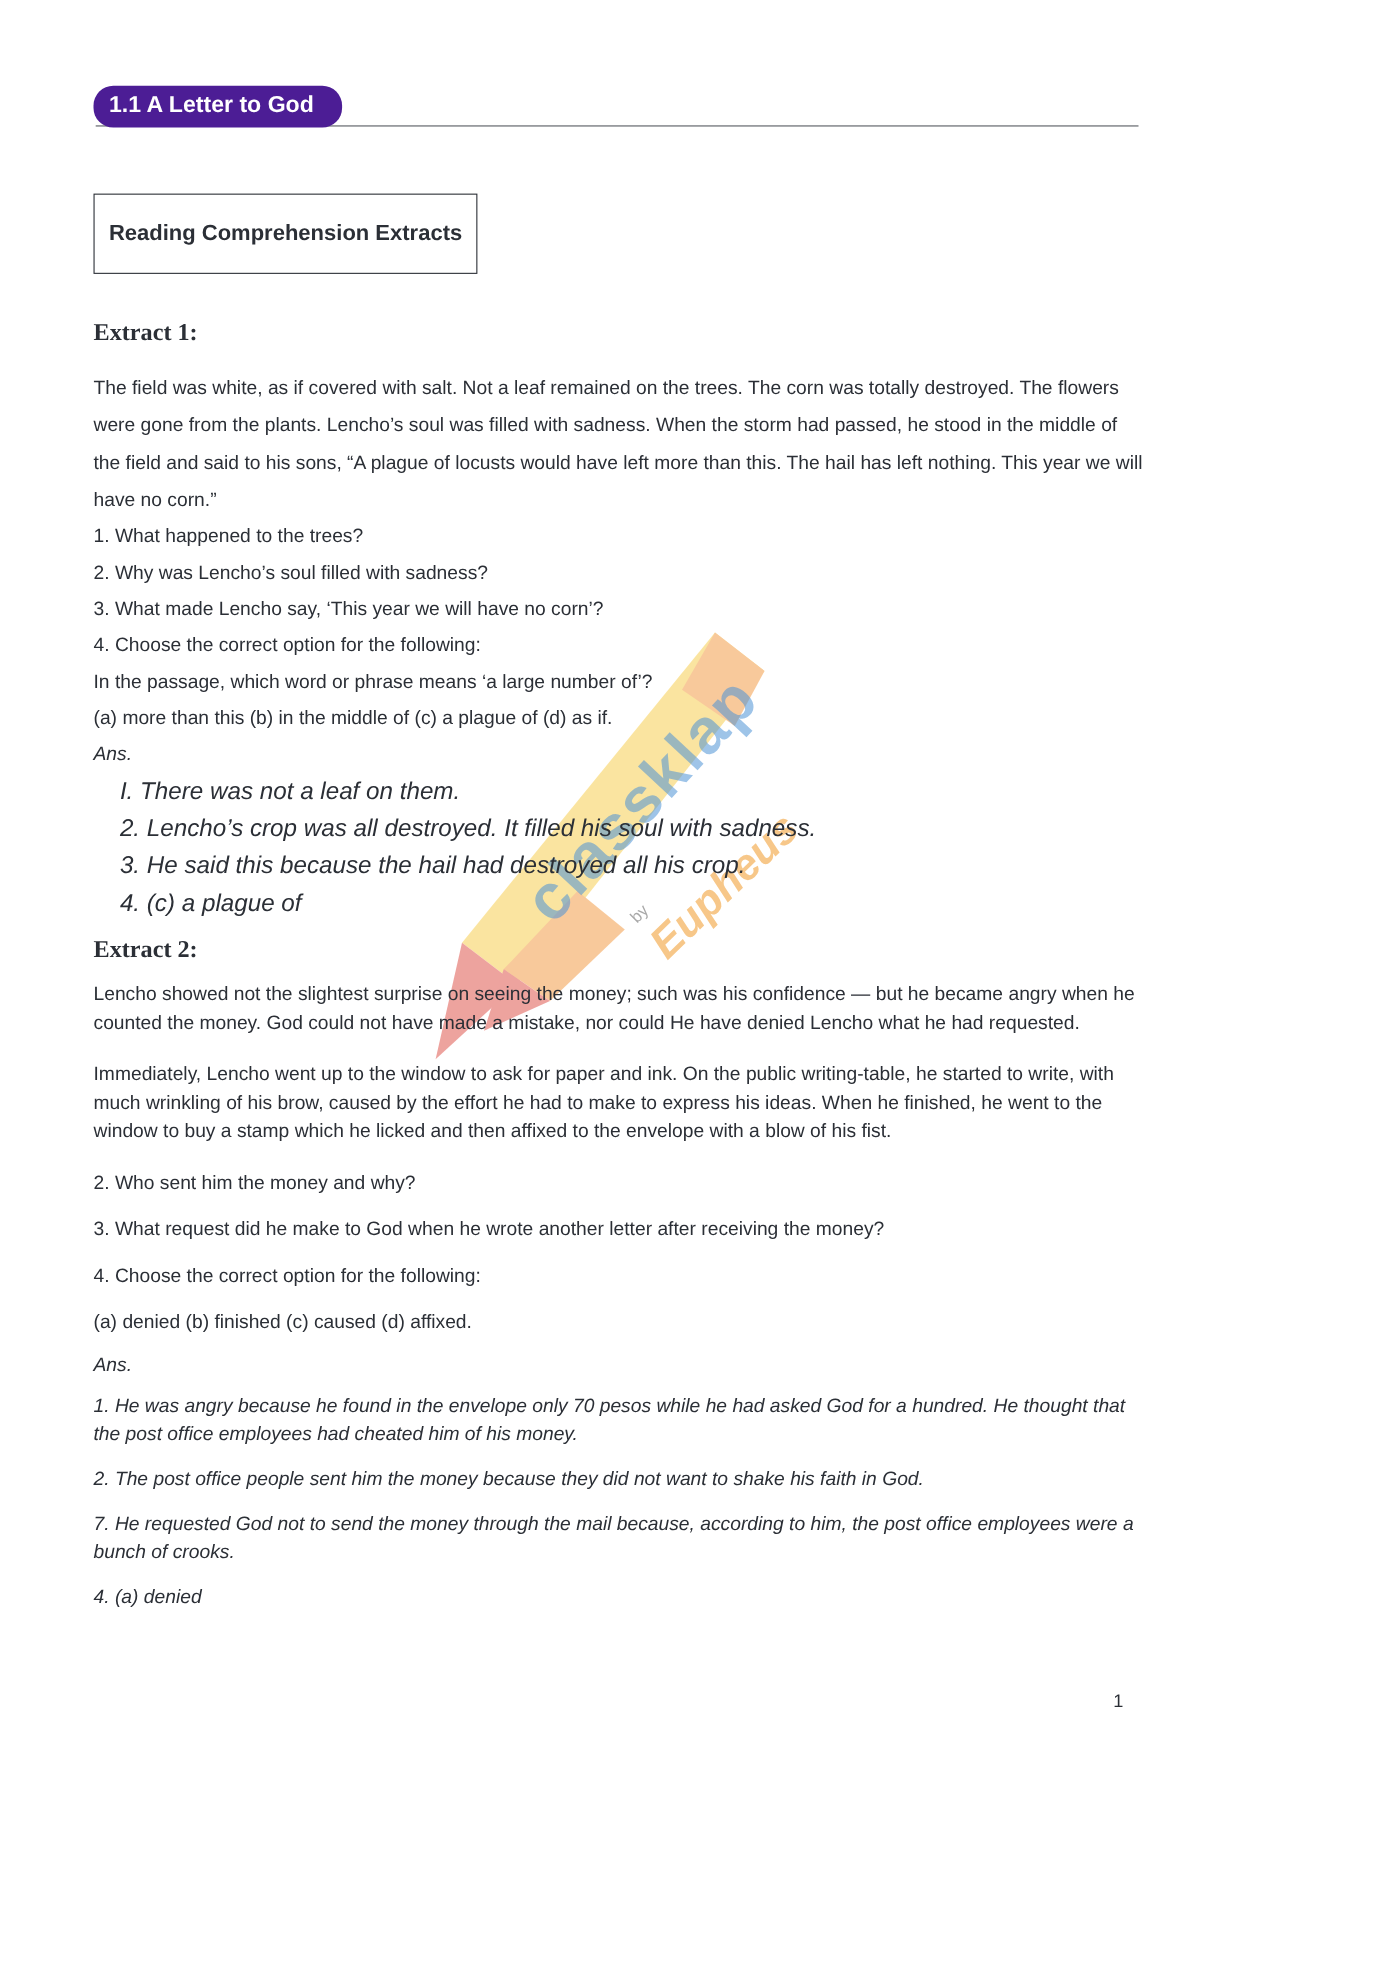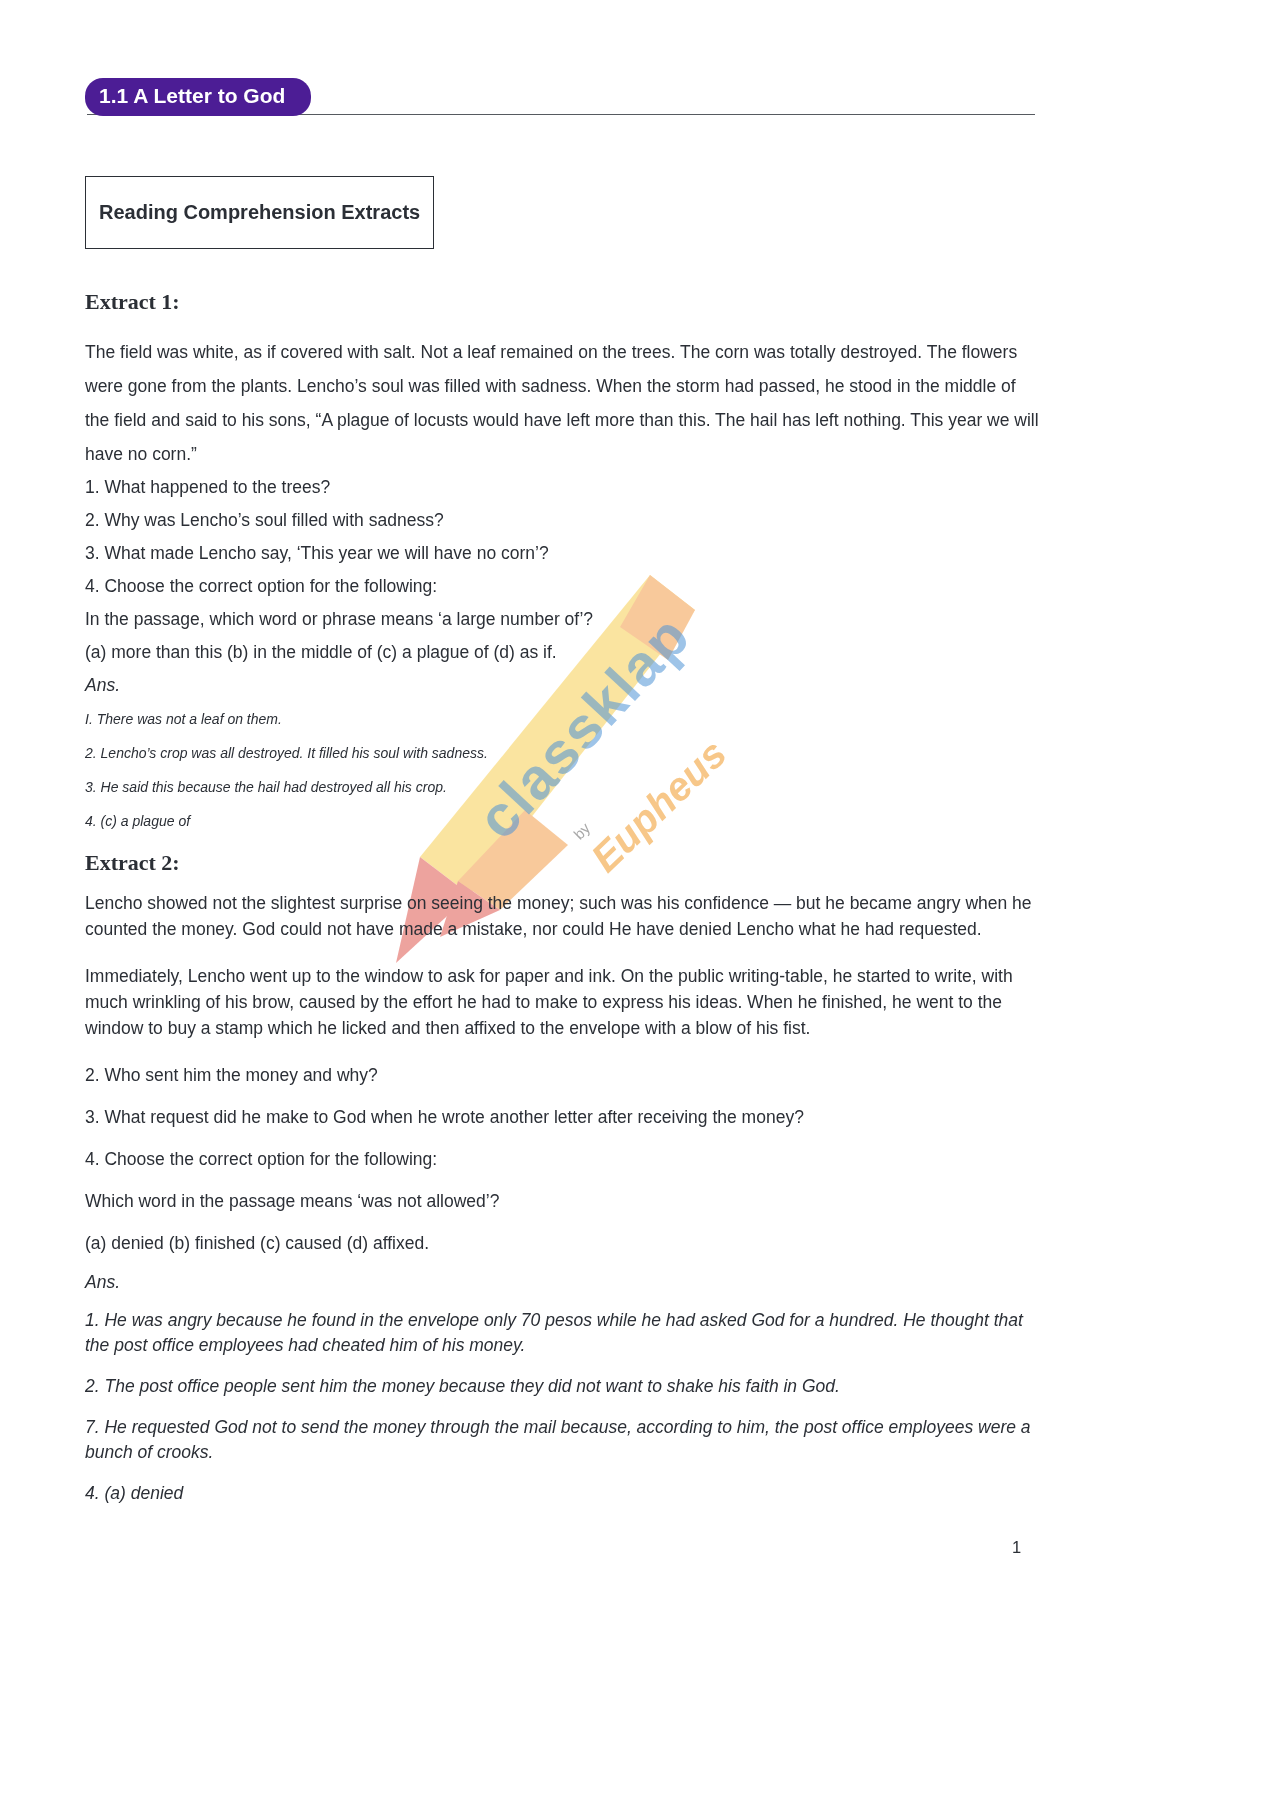--- a/index.html
+++ b/index.html
@@ -56,21 +56,21 @@
     font-size: 20px; font-weight: bold;
     margin-bottom: 40px;
   }
 
   .extract-heading { font-size: 22px; font-weight: bold; margin-bottom: 20px; font-family: Liberation Serif, serif; }
   .extract-heading.second { margin-top: 12px; margin-bottom: 14px; }
 
   .passage1 { font-size: 17.5px; line-height: 34px; }
   .qline1   { font-size: 17.5px; line-height: 33px; }
   .ans-label1 { font-size: 17.5px; line-height: 33px; font-style: italic; }
-  .aline1  { font-size: 14px; line-height: 34px; font-style: italic; }
+  .aline1  { font-size: 22px; line-height: 34px; font-style: italic; margin-left: 24px; }
 
   .passage2 { font-size: 17.5px; line-height: 26px; margin-bottom: 21px; }
   .qline2   { font-size: 17.5px; line-height: 26px; margin-bottom: 16px; }
   .ans-label2 { font-size: 17.5px; font-style: italic; margin-bottom: 15px; }
   .aline2   { font-size: 17.5px; line-height: 25px; font-style: italic; margin-bottom: 16px; }
 
   .page-number {
     position: absolute; z-index: 2;
     left: 1012px; top: 1538px;
     font-size: 16.5px; color: #2b2f36;
@@ -127,21 +127,20 @@
 
     
     <h2 class="extract-heading second">Extract 2:</h2>
 
     <p class="passage2">Lencho showed not the slightest surprise on seeing the money; such was his confidence — but he became angry when he counted the money. God could not have made a mistake, nor could He have denied Lencho what he had requested.</p>
     <p class="passage2">Immediately, Lencho went up to the window to ask for paper and ink. On the public writing-table, he started to write, with much wrinkling of his brow, caused by the effort he had to make to express his ideas. When he finished, he went to the window to buy a stamp which he licked and then affixed to the envelope with a blow of his fist.</p>
 
     <p class="qline2">2. Who sent him the money and why?</p>
     <p class="qline2">3. What request did he make to God when he wrote another letter after receiving the money?</p>
     <p class="qline2">4. Choose the correct option for the following:</p>
-    <p class="qline2">Which word in the passage means ‘was not allowed’?</p>
     <p class="qline2">(a) denied (b) finished (c) caused (d) affixed.</p>
 
     <p class="ans-label2">Ans.</p>
     <p class="aline2">1. He was angry because he found in the envelope only 70 pesos while he had asked God for a hundred. He thought that the post office employees had cheated him of his money.</p>
     <p class="aline2">2. The post office people sent him the money because they did not want to shake his faith in God.</p>
     <p class="aline2">7. He requested God not to send the money through the mail because, according to him, the post office employees were a bunch of crooks.</p>
     <p class="aline2">4. (a) denied</p>
 
   </div>
 

